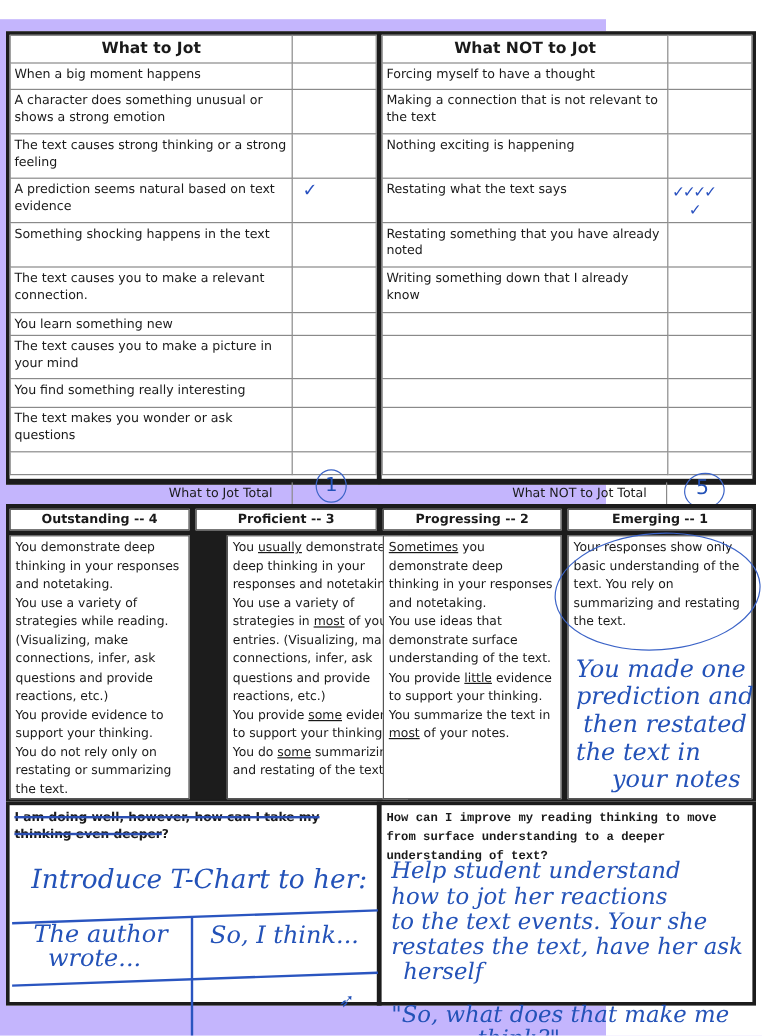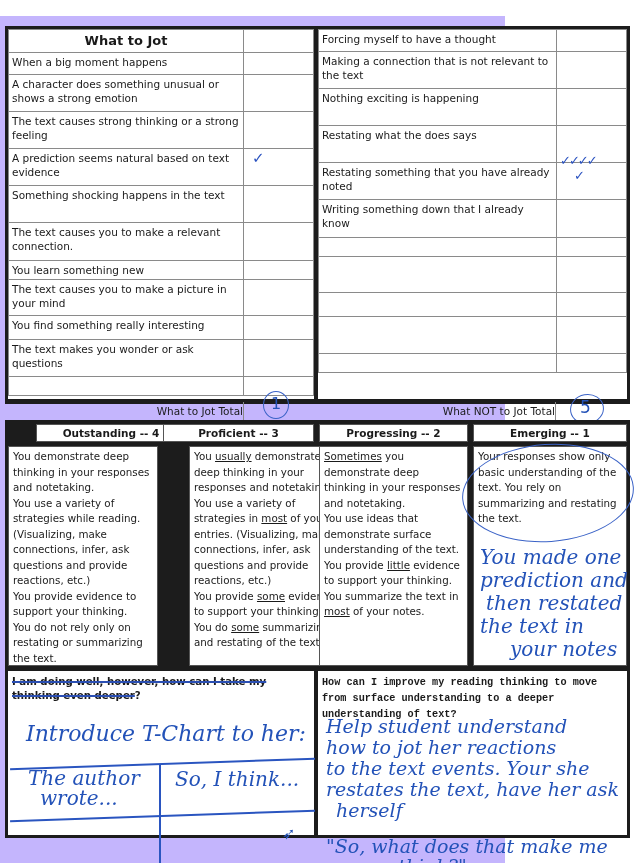--- a/index.html
+++ b/index.html
@@ -10,21 +10,21 @@
   .page { position: absolute; left: 0; top: 16px; width: 505px; height: 863px; background: #c4b5fd; }
 
   
   .frame { position: absolute; border: 3px solid #1c1c1c; background: #fff; }
 
   
   .jot-table { position: absolute; border-collapse: collapse; font-size: 10.5px; line-height: 14px; }
   .jot-table td { border: 1px solid #8a8a8a; vertical-align: top; padding: 2px 3px; }
   .jot-table .hdr { text-align: center; font-weight: bold; font-size: 13px; vertical-align: middle; }
   .jot-table .chk { width: 70px; }
-  .total-row { position: absolute; font-size: 10.5px; text-align: right; padding-right: 0; line-height: 18px; }
+  .total-row { position: absolute; font-size: 10.5px; text-align: right; padding-right: 16px; line-height: 18px; }
 
   
   .rub-hdr { position: absolute; font-size: 10.5px; font-weight: bold; text-align: center; line-height: 16px; border: 1px solid #555; background: #fff; }
   .rub-cell { position: absolute; font-size: 10.3px; line-height: 15.5px; padding: 2px 4px; border: 1px solid #555; background: #fff; }
   .rub-cell p { margin: 0; }
   u { text-decoration: underline; }
 
   .q-text { position: absolute; font-size: 10.2px; font-weight: bold; line-height: 14px; }
   .strike { text-decoration: line-through; text-decoration-color: #2b4fb3; text-decoration-thickness: 2px; }
 
@@ -97,34 +97,38 @@
     </table>
 
   <div class="abs" style="left:5px; top:383px; width:312px; height:3px; background:#1c1c1c;"></div>
   <div class="total-row" style="left:8px; top:386px; width:236px; border-right:1px solid #8a8a8a;">What to Jot Total</div>
   <div class="circle" style="left:263px; top:375px; width:26px; height:28px;"></div>
   <div class="hw hw-med" style="left:271px; top:378px; font-style:normal; font-family:'DejaVu Sans',sans-serif; font-size:16px;">1</div>
 
   <div class="frame" style="left:315px; top:10px; width:315px; height:378px;"></div>
   <table class="jot-table" style="left:318px; top:13px; width:309px;">
     <tbody>
+        <tr style="height:23px;">
+      <td class="hdr">What NOT to Jot</td>
+      <td class="chk"></td>
+    </tr>
     <tr style="height:22px;">
           <td>Forcing myself to have a thought</td>
           <td class="chk"></td>
         </tr>
     <tr style="height:37px;">
           <td>Making a connection that is not relevant to the text</td>
           <td class="chk"></td>
         </tr>
     <tr style="height:37px;">
           <td>Nothing exciting is happening</td>
           <td class="chk"></td>
         </tr>
     <tr style="height:37px;">
-          <td>Restating what the does says</td>
+          <td>Restating what the text says</td>
           <td class="chk"></td>
         </tr>
     <tr style="height:37px;">
           <td>Restating something that you have already noted</td>
           <td class="chk"></td>
         </tr>
     <tr style="height:38px;">
           <td>Writing something down that I already know</td>
           <td class="chk"></td>
         </tr>
@@ -154,21 +158,21 @@
   <div class="total-row" style="left:318px; top:386px; width:238px; border-right:1px solid #8a8a8a;">What NOT to Jot Total</div>
   <div class="circle" style="left:570px; top:378px; width:34px; height:30px; transform:rotate(-10deg);"></div>
   <div class="hw" style="left:580px; top:381px; font-style:normal; font-family:'DejaVu Sans',sans-serif; font-size:17px;">5</div>
 
   <div class="check" style="left:252px; top:133px;">✓</div>
   <div class="check" style="left:560px; top:137px; font-size:13px; letter-spacing:-2px;">✓✓✓✓</div>
   <div class="check" style="left:574px; top:152px; font-size:13px;">✓</div>
 
   <div class="frame" style="left:5px; top:404px; width:625px; height:249px; background:#1c1c1c;"></div>
 
-  <div class="rub-hdr" style="left:8px; top:408px; width:150px; height:18px;margin-left:28px;">Outstanding -- 4</div>
+  <div class="rub-hdr" style="left:8px; top:408px; width:150px; height:18px;">Outstanding -- 4</div>
   <div class="rub-hdr" style="left:163px; top:408px; width:151px; height:18px;">Proficient -- 3</div>
   <div class="rub-hdr" style="left:319px; top:408px; width:149px; height:18px;">Progressing -- 2</div>
   <div class="rub-hdr" style="left:473px; top:408px; width:154px; height:18px;">Emerging -- 1</div>
 
   <div class="rub-cell" style="left:8px; top:430px; width:150px; height:220px;">
     <p>You demonstrate deep thinking in your responses and notetaking.</p>
     <p>You use a variety of strategies while reading. (Visualizing, make connections, infer, ask questions and provide reactions, etc.)</p>
     <p>You provide evidence to support your thinking.</p>
     <p>You do not rely only on restating or summarizing the text.</p>
   </div>

